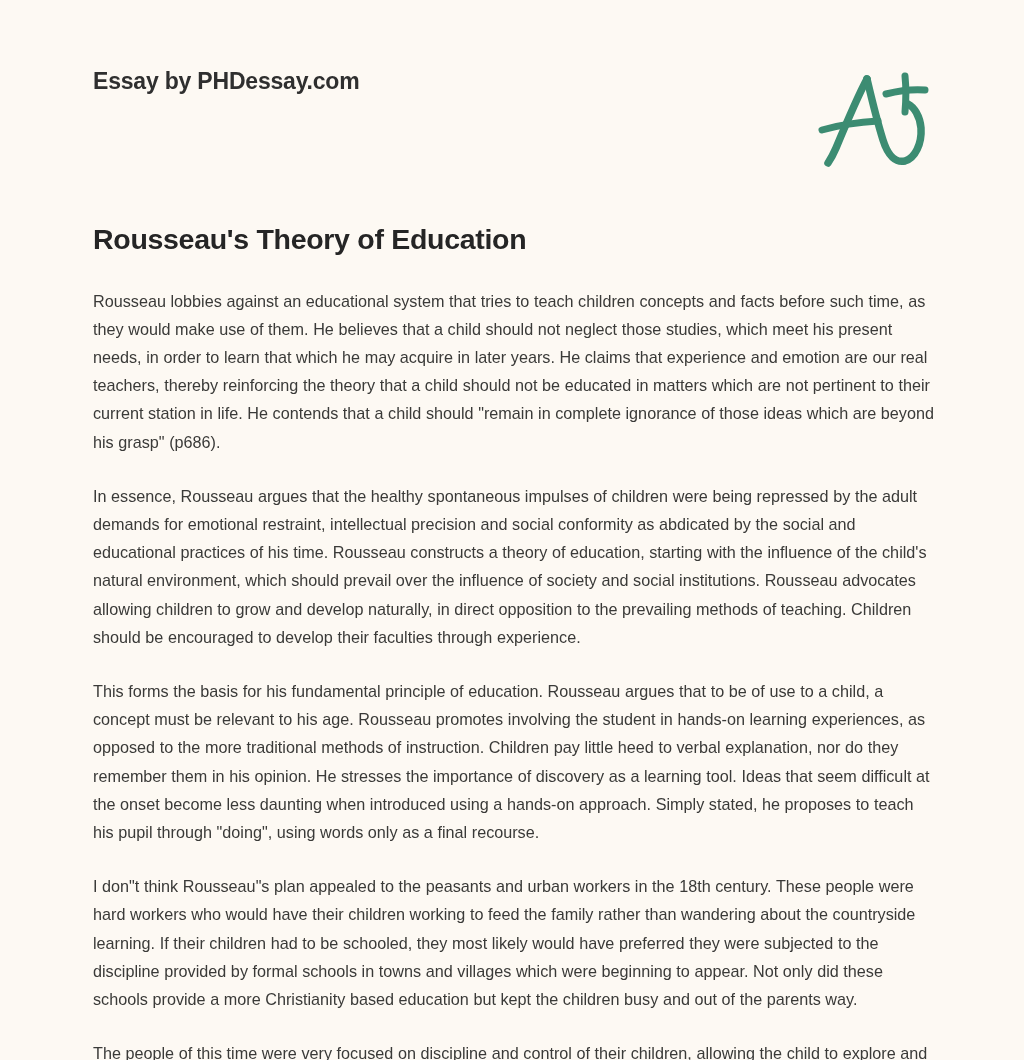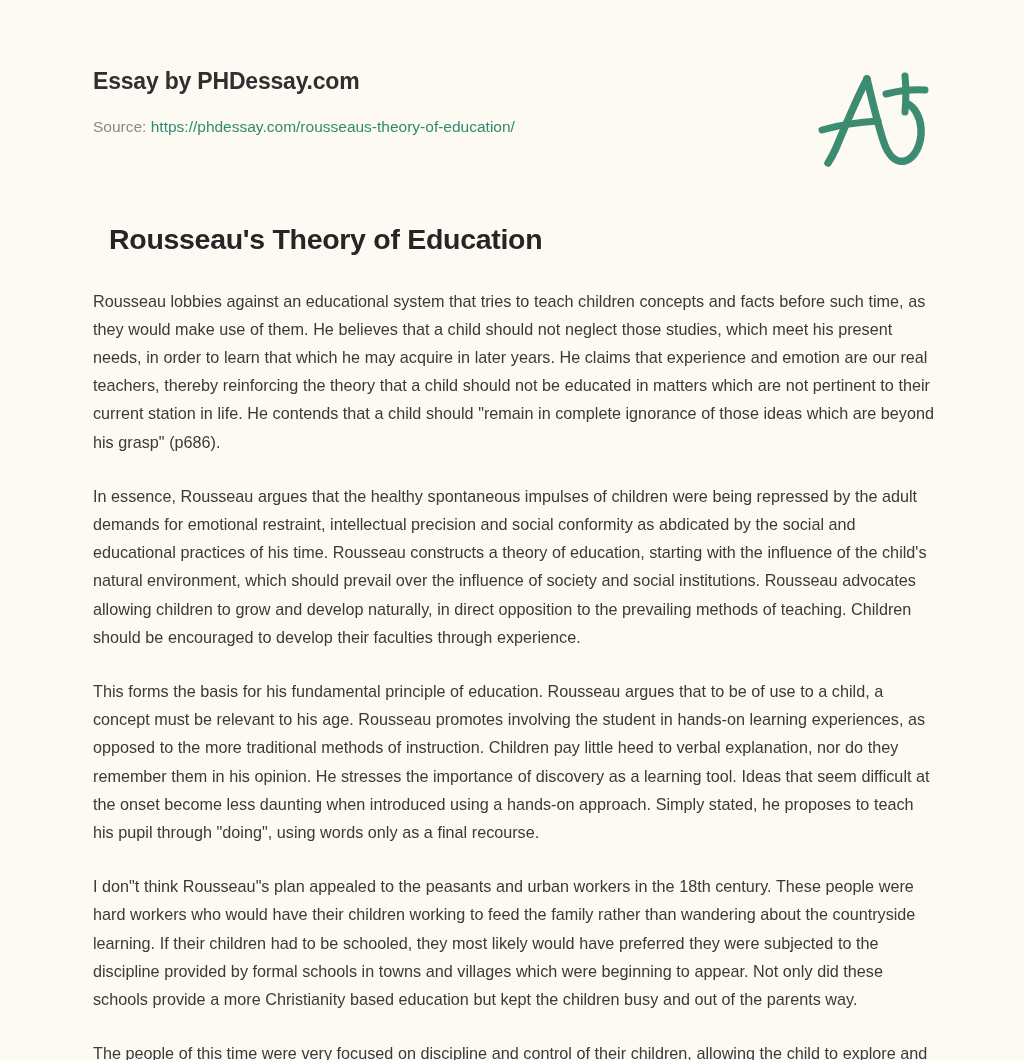--- a/index.html
+++ b/index.html
@@ -77,21 +77,21 @@
     top: 222px;
     width: 843px;
   }
 
   .article-title {
     font-size: 28.5px;
     font-weight: bold;
     color: #252525;
     letter-spacing: -0.3px;
     line-height: 1.25;
-    margin: 0 0 29px 16px;
+    margin: 0 0 29px 0;
   }
 
   .article-body p {
     font-size: 16.2px;
     line-height: 28.2px;
     color: #3a3a38;
     margin: 0 0 26px 0;
     text-align: left;
     word-spacing: 0.1px;
   }
@@ -99,24 +99,20 @@
     margin-bottom: 0;
   }
 </style>
 </head>
 <body>
 
 <div class="page">
 
   <div class="header">
     <div class="brand-line">Essay by PHDessay.com</div>
-    <div class="source-line">
-      <span class="source-label">Source:</span>
-      <span class="source-url">https://phdessay.com/rousseaus-theory-of-education/</span>
-    </div>
   </div>
 
   <div class="logo">
     <svg viewBox="0 0 120 104" xmlns="http://www.w3.org/2000/svg">
       <g fill="none" stroke="#3c8c72" stroke-linecap="round" stroke-linejoin="round">
 
         <path d="M51 11 C44 24, 30 56, 20 80 C17 87, 14 92, 12 95" stroke-width="7.5"></path>
 
         <path d="M51 11 C55 28, 62 56, 67 72 C72 88, 80 95, 89 93
                  C99 90, 106 76, 105 60 C104 48, 98 39, 92 36" stroke-width="7.5"></path>

